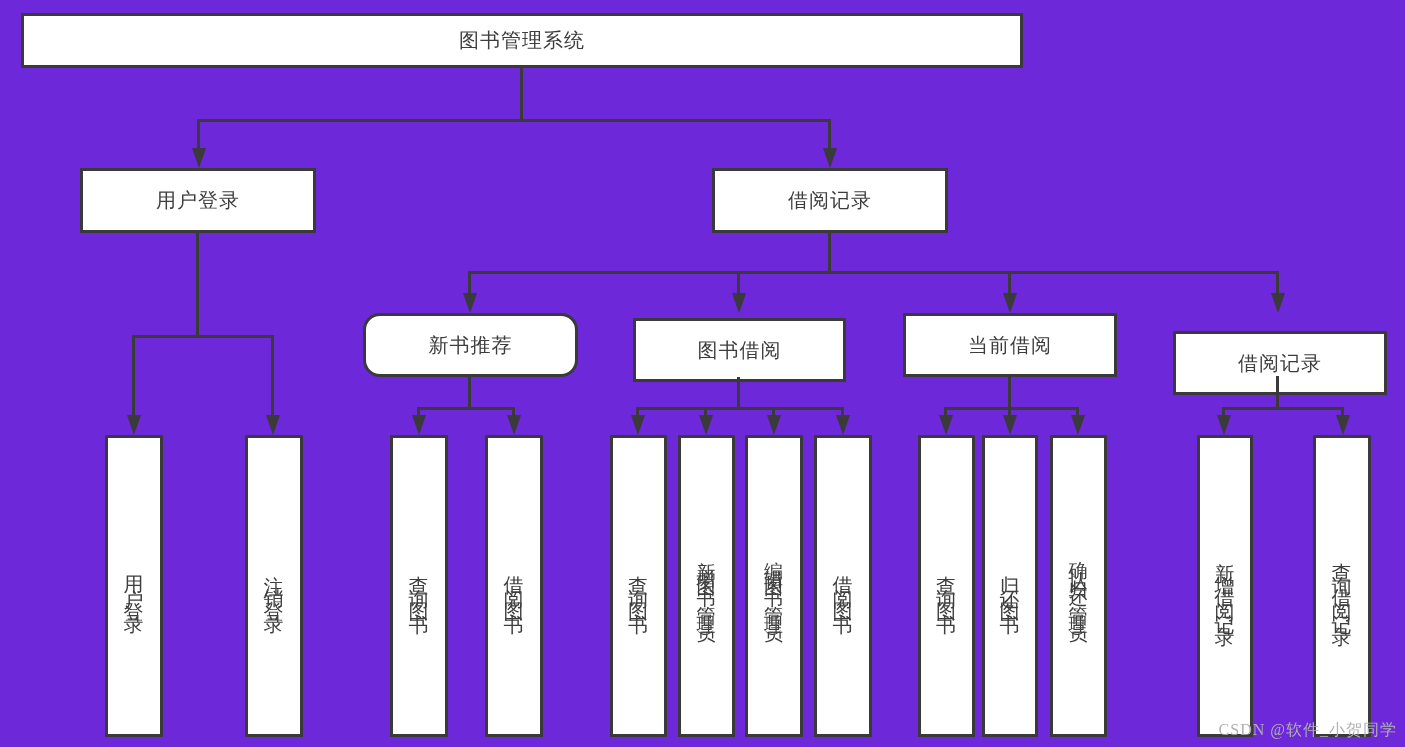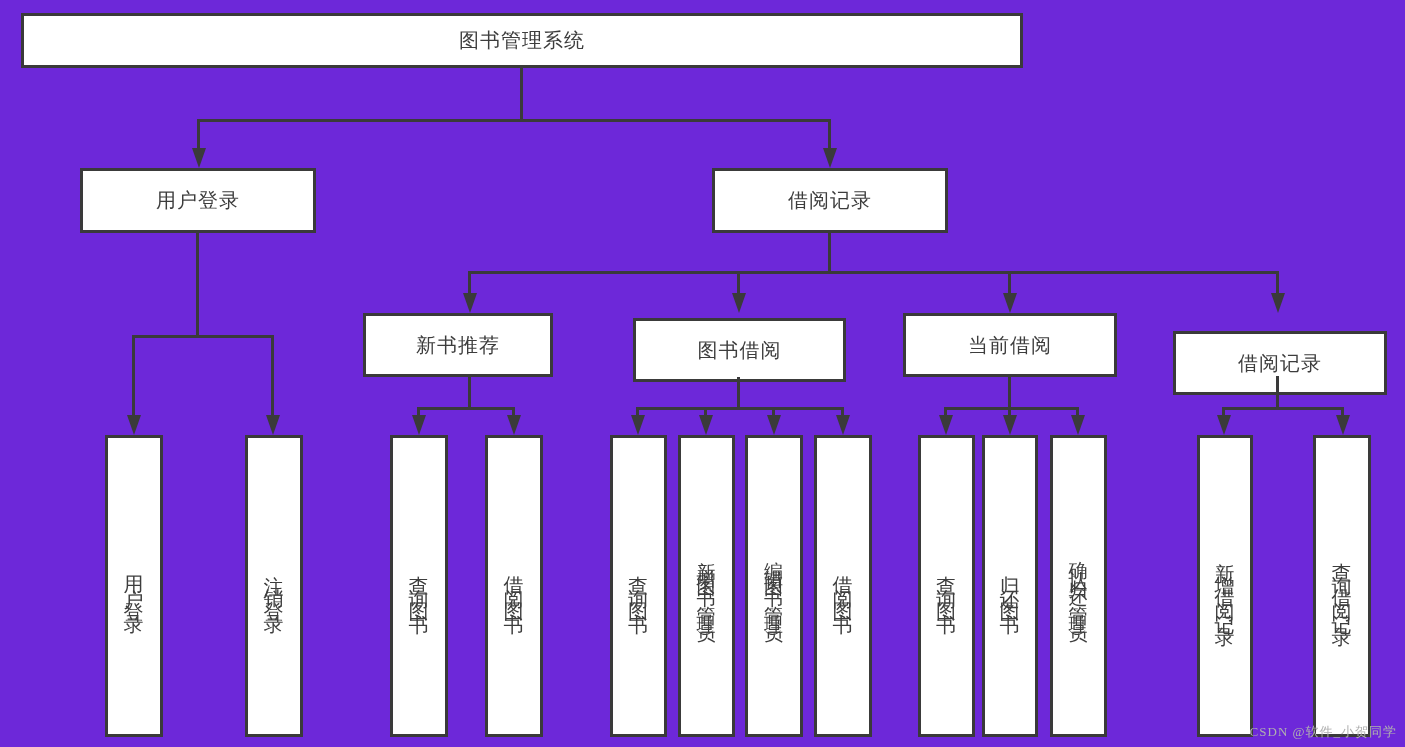--- a/index.html
+++ b/index.html
@@ -44,21 +44,21 @@
   .hl{position:absolute;height:3px;background:var(--line);}
   .ah{
     position:absolute;width:0;height:0;
     border-left:7px solid transparent;
     border-right:7px solid transparent;
     border-top:20px solid var(--line);
   }
   .watermark{
     position:absolute;
     right:8px;bottom:6px;
-    font-size:13px;
+    font-size:16px;
     color:var(--wm);
     letter-spacing:1px;
     white-space:nowrap;
   }
 </style>
 </head>
 <body>
 
 <div class="canvas">
 
@@ -91,21 +91,21 @@
   <div class="hl" style="left:468px;top:271px;width:811px;"></div>
   <div class="vl" style="left:468px;top:271px;height:22px;"></div>
   <div class="ah" style="left:463px;top:293px;"></div>
   <div class="vl" style="left:737px;top:271px;height:22px;"></div>
   <div class="ah" style="left:732px;top:293px;"></div>
   <div class="vl" style="left:1008px;top:271px;height:22px;"></div>
   <div class="ah" style="left:1003px;top:293px;"></div>
   <div class="vl" style="left:1276px;top:271px;height:22px;"></div>
   <div class="ah" style="left:1271px;top:293px;"></div>
 
-  <div class="box hbox" style="left:363px;top:313px;width:190px;height:64px;">
+  <div class="box hbox" style="left:363px;top:313px;width:215px;height:64px;border-radius:17px;">
     <span>新书推荐</span>
   </div>
   <div class="box hbox" style="left:633px;top:318px;width:213px;height:64px;">
     <span>图书借阅</span>
   </div>
   <div class="box hbox" style="left:903px;top:313px;width:214px;height:64px;">
     <span>当前借阅</span>
   </div>
   <div class="box hbox" style="left:1173px;top:331px;width:214px;height:64px;">
     <span>借阅记录</span>

